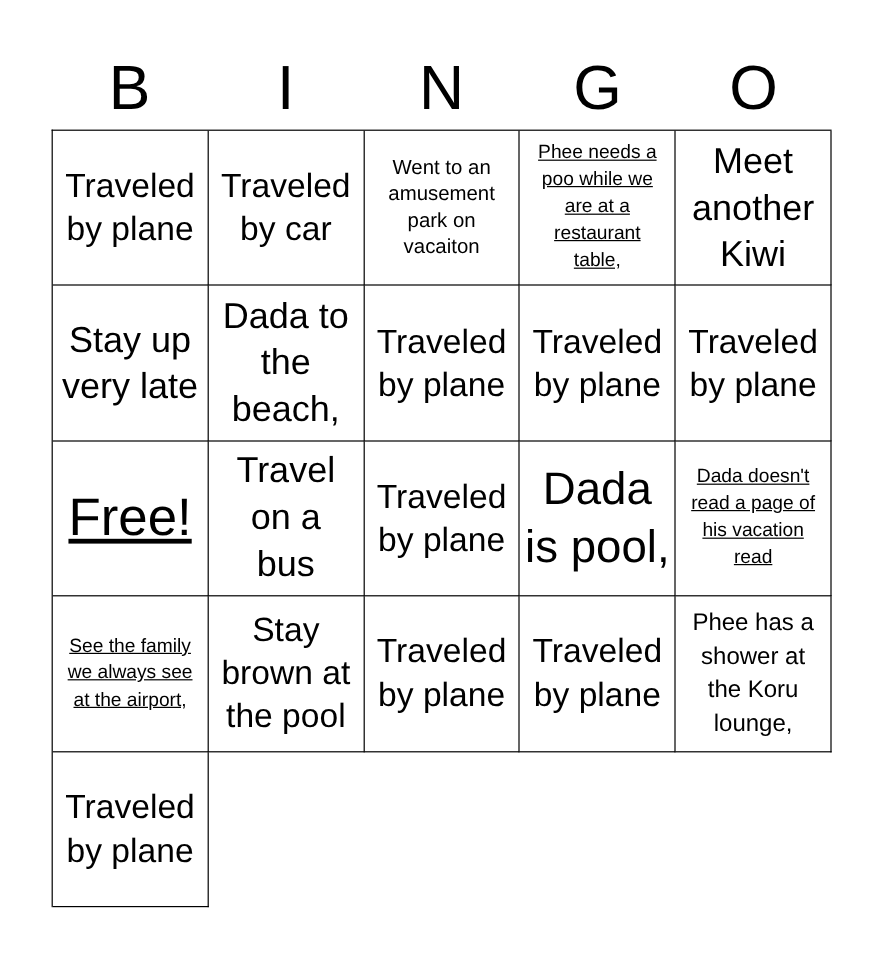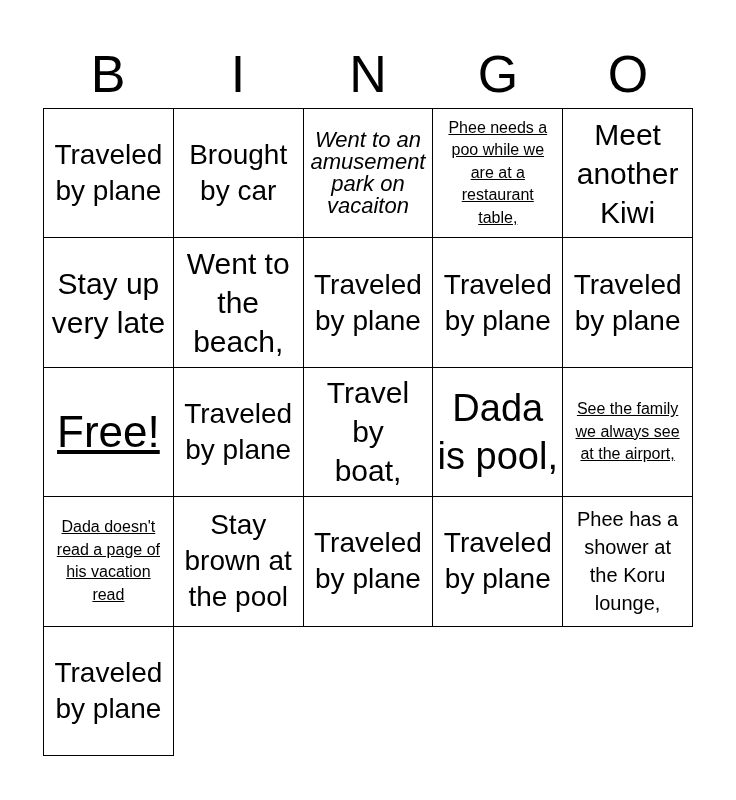--- a/index.html
+++ b/index.html
@@ -6,56 +6,56 @@
   body { width: 736px; height: 800px; position: relative; overflow: hidden; font-family: "Liberation Sans", sans-serif; color: #000; }
   .header { position: absolute; left: 43px; top: 44px; width: 650px; height: 60px; display: flex; }
   .header span { flex: 1; text-align: center; font-size: 52px; line-height: 60px; }
   .grid { position: absolute; left: 43px; top: 108px; width: 650px; height: 648px; display: grid;
           grid-template-columns: repeat(5, 1fr); grid-template-rows: repeat(5, 1fr);
           border-top: 1px solid #000; border-left: 1px solid #000; box-sizing: border-box; }
   .cell { border-right: 1px solid #000; border-bottom: 1px solid #000; display: flex; align-items: center;
           justify-content: center; text-align: center; padding: 2px; box-sizing: border-box; overflow: hidden; }
   .s1 { font-size: 28px; line-height: 36px; }
   .s2 { font-size: 30px; line-height: 39px; }
-  .s4 { font-size: 22px; line-height: 22px; font-style: italic; }
+  .s4 { font-size: 17px; line-height: 22px; }
   .s5 { font-size: 16px; line-height: 22.5px; text-decoration: underline; }
   .s6 { font-size: 38px; line-height: 48px; }
   .s7 { font-size: 44px; line-height: 48px; text-decoration: underline; }
   .s8 { font-size: 20px; line-height: 28px; }
 </style>
 </head>
 <body>
 
 <div class="header">
   <span>B</span>
   <span>I</span>
   <span>N</span>
   <span>G</span>
   <span>O</span>
 </div>
 
 <div class="grid">
   <div class="cell s1">Traveled by plane</div>
-  <div class="cell s1">Brought by car</div>
+  <div class="cell s1">Traveled by car</div>
   <div class="cell s4" style="padding:0 8px">Went to an amusement park on vacaiton</div>
   <div class="cell s5" style="padding:0 10px">Phee needs a poo while we are at a restaurant table,</div>
 
   <div class="cell s2">Meet another Kiwi</div>
   <div class="cell s2">Stay up very late</div>
-  <div class="cell s2">Went to the beach,</div>
+  <div class="cell s2">Dada to the beach,</div>
   <div class="cell s1">Traveled by plane</div>
 
   <div class="cell s1">Traveled by plane</div>
   <div class="cell s1">Traveled by plane</div>
   <div class="cell s7">Free!</div>
+  <div class="cell s2" style="padding:0 18px">Travel on a bus</div>
   <div class="cell s1">Traveled by plane</div>
 
-  <div class="cell s2" style="padding:0 16px">Travel by boat,</div>
   <div class="cell s6">Dada is pool,</div>
+  <div class="cell s5" style="padding:0 8px">Dada doesn't read a page of his vacation read</div>
   <div class="cell s5" style="padding:0 10px">See the family we always see at the airport,</div>
-  <div class="cell s5" style="padding:0 8px">Dada doesn't read a page of his vacation read</div>
 
   <div class="cell s1" style="padding:0 6px">Stay brown at the pool</div>
   <div class="cell s1">Traveled by plane</div>
   <div class="cell s1">Traveled by plane</div>
   <div class="cell s8" style="padding:0 6px">Phee has a shower at the Koru lounge,</div>
   <div class="cell s1">Traveled by plane</div>
 </div>
 
 </body></html>

